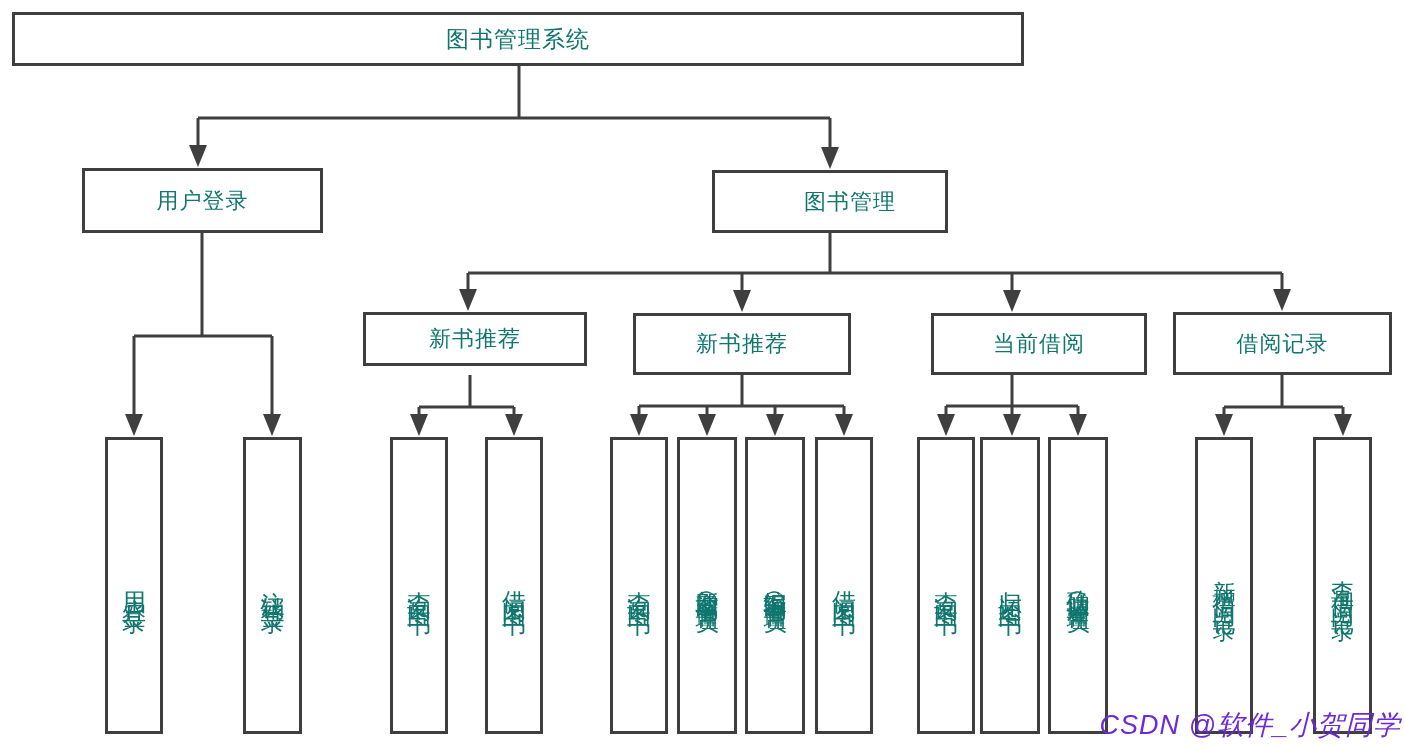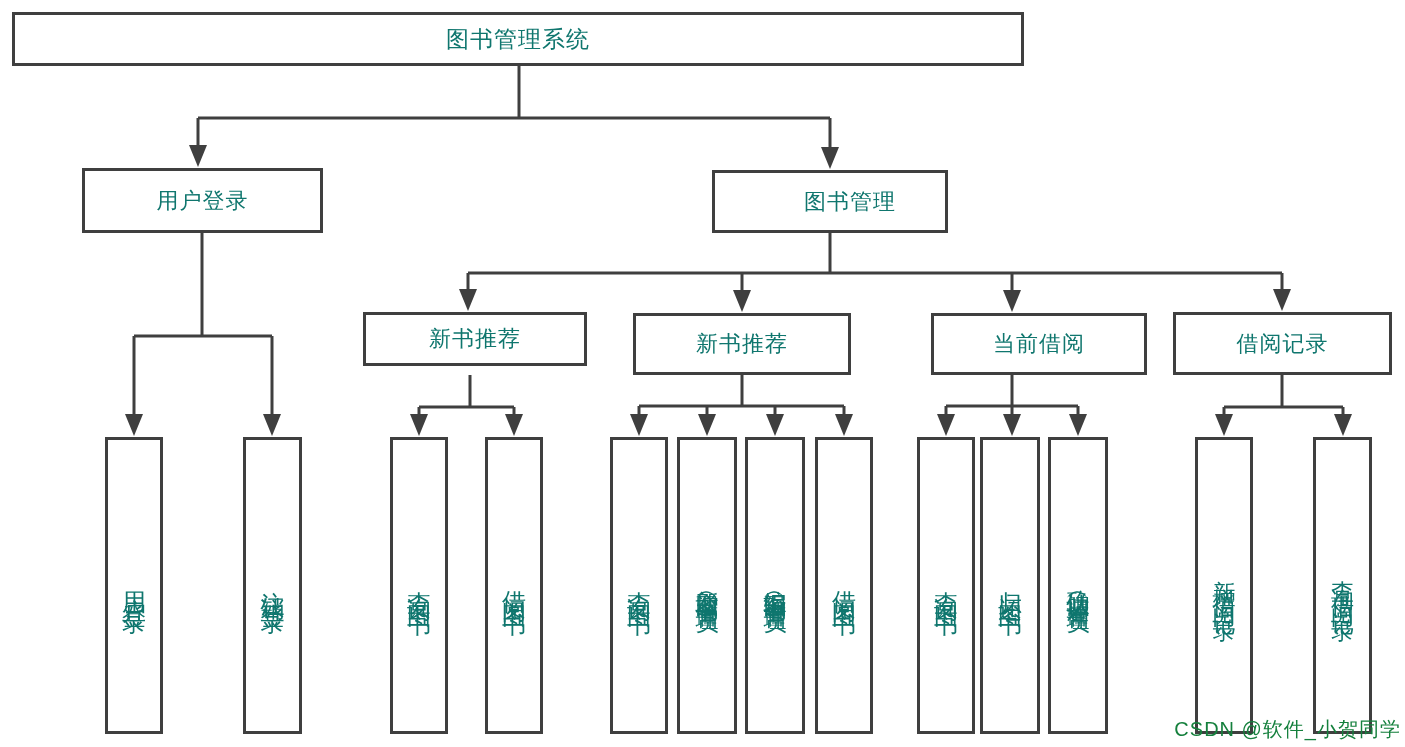--- a/index.html
+++ b/index.html
@@ -53,25 +53,26 @@
   .leaf-7  { left: 815px;  width: 58px; }
   .leaf-8  { left: 917px;  width: 58px; }
   .leaf-9  { left: 980px;  width: 60px; }
   .leaf-10 { left: 1048px; width: 60px; }
   .leaf-11 { left: 1195px; width: 58px; }
   .leaf-12 { left: 1313px; width: 59px; }
   .watermark {
     position: absolute;
     right: 4px;
     bottom: 4px;
-    font-size: 20px;
-    color: #15803d;
+    font-size: 27px;
+    color: #6d28d9;
     letter-spacing: 1px;
     z-index: 5;
     white-space: nowrap;
+    font-style: italic;
   }
 </style>
 </head>
 <body>
 
 <div class="canvas">
 
   <svg class="wires" viewBox="0 0 1405 747" xmlns="http://www.w3.org/2000/svg" aria-hidden="true">
     <g stroke="#3f3f3f" stroke-width="3" fill="none">
 

